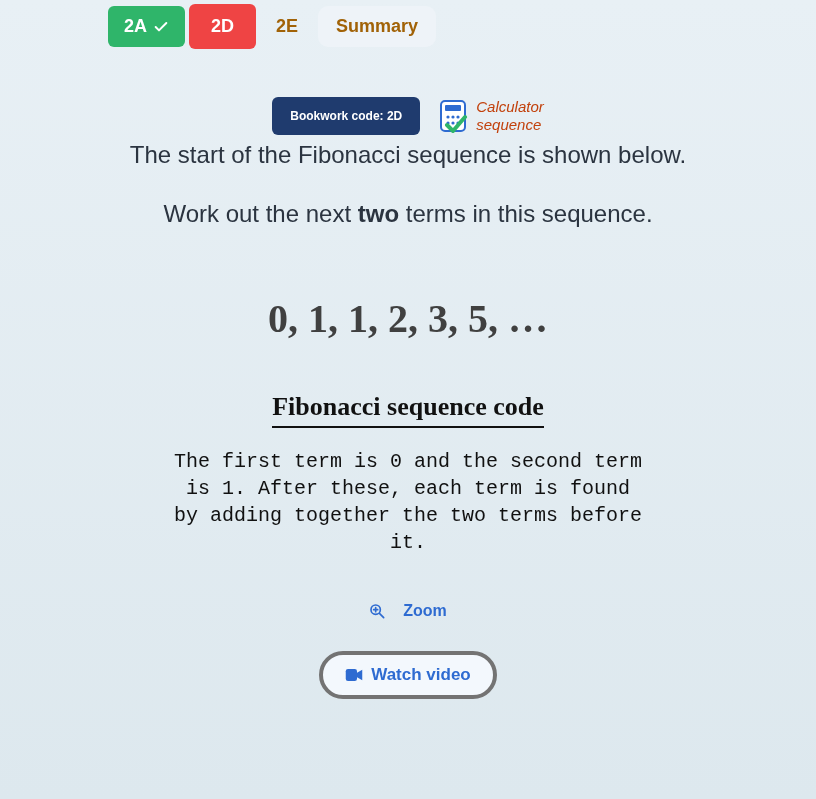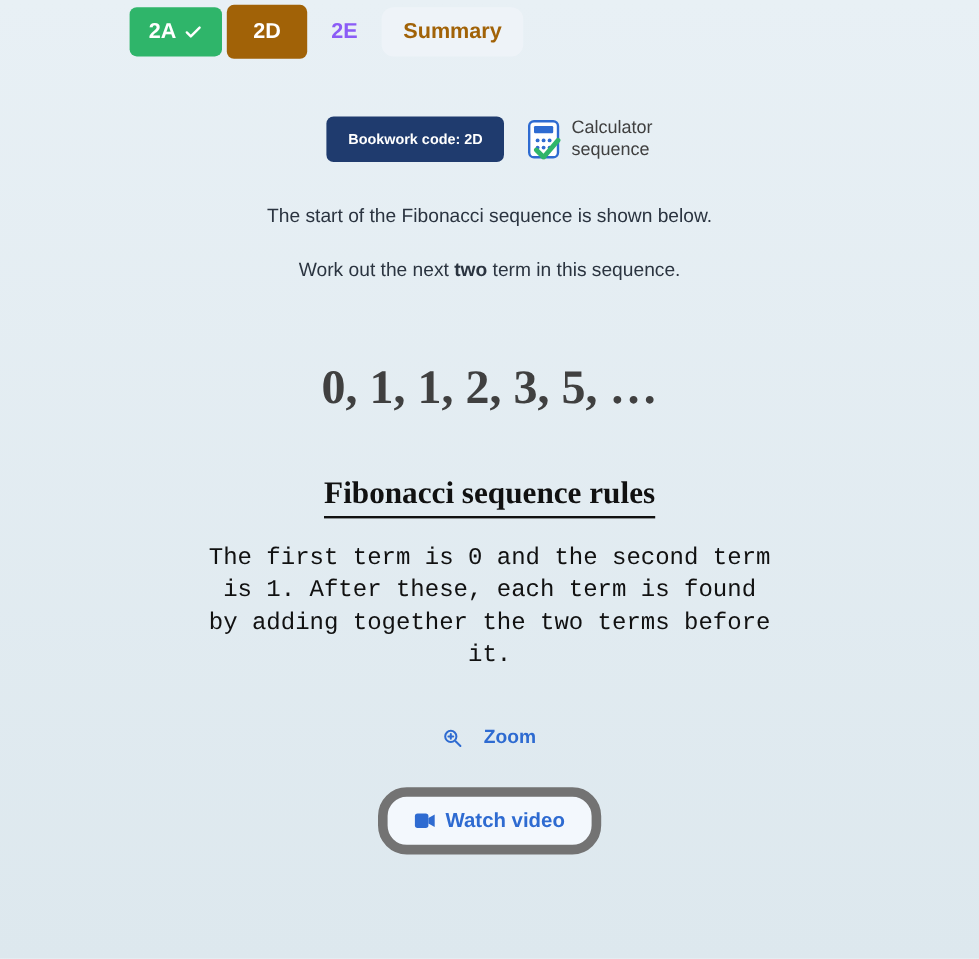--- a/index.html
+++ b/index.html
@@ -21,45 +21,44 @@
     padding: 10px 16px;
     border-radius: 6px;
     font-weight: 700;
     font-size: 18px;
     display: flex;
     align-items: center;
     gap: 6px;
     cursor: pointer;
   }
   .tab-done { background: #2fb56a; color: #fff; }
-  .tab-current { background: #a16207; color: #fff; padding: 12px 22px; }
-  .tab-upcoming { background: transparent; color: #8b5cf6; }
+  .tab-current { background: #ef4444; color: #fff; padding: 12px 22px; }
+  .tab-upcoming { background: transparent; color: #a16207; }
   .tab-summary { background: #eef3f8; color: #a16207; border-radius: 10px; padding: 10px 18px; }
   .check { width: 16px; height: 16px; }
   .meta-row {
     display: flex;
     align-items: center;
     justify-content: center;
     gap: 18px;
     margin-top: 48px;
   }
   .code-badge {
     background: #1f3b6e;
     color: #fff;
     font-weight: 600;
     font-size: 12px;
     padding: 12px 18px;
     border-radius: 6px;
   }
   .calc-wrap { display: flex; align-items: center; gap: 8px; }
-  .calc-text { font-size: 15px; color: #404040; line-height: 1.2; }
+  .calc-text { font-size: 15px; color: #c2410c; line-height: 1.2; font-style: italic; }
   .question {
     text-align: center;
-    margin-top: 32px;
-    font-size: 16px;
+    font-size: 24px;
     color: #2b3440;
     line-height: 1.7;
     padding: 0 40px;
   }
   .question .line2 { display: block; margin-top: 18px; }
   .question b { font-weight: 700; }
   .sequence {
     text-align: center;
     font-size: 40px;
     font-weight: 700;
@@ -99,21 +98,21 @@
     display: inline-flex;
     align-items: center;
     gap: 18px;
     cursor: pointer;
   }
   .watch {
     margin: 28px auto 0;
     display: inline-flex;
     align-items: center;
     gap: 8px;
-    border: 8px solid #737373;
+    border: 4px solid #737373;
     background: #f3f8fd;
     color: #2e6bd1;
     font-weight: 600;
     font-size: 17px;
     padding: 10px 22px;
     border-radius: 24px;
     cursor: pointer;
   }
 </style>
 </head>
@@ -156,28 +155,28 @@
     <div class="calc-text">
       <div>Calculator</div>
       <div>sequence</div>
     </div>
   </div>
 </div>
 
 <div class="question">
   <span>The start of the Fibonacci sequence is shown below.</span>
   <span class="line2">
-    <span>Work out the next </span><b>two</b><span> term in this sequence.</span>
+    <span>Work out the next </span><b>two</b><span> terms in this sequence.</span>
   </span>
 </div>
 
 <div class="sequence">0, 1, 1, 2, 3, 5, …</div>
 
 <div class="rules">
-  <h2>Fibonacci sequence rules</h2>
+  <h2>Fibonacci sequence code</h2>
   <p>The first term is 0 and the second term is 1. After these, each term is found by adding together the two terms before it.</p>
 </div>
 
 <div class="actions">
   <div class="zoom">
     <svg width="16" height="16" viewBox="0 0 24 24" fill="none" stroke="#2e6bd1" stroke-width="2.5" stroke-linecap="round">
       <circle cx="10" cy="10" r="7"></circle>
         <line x1="16" y1="16" x2="22" y2="22"></line>
       <line x1="10" y1="7" x2="10" y2="13"></line>
         <line x1="7" y1="10" x2="13" y2="10"></line>

